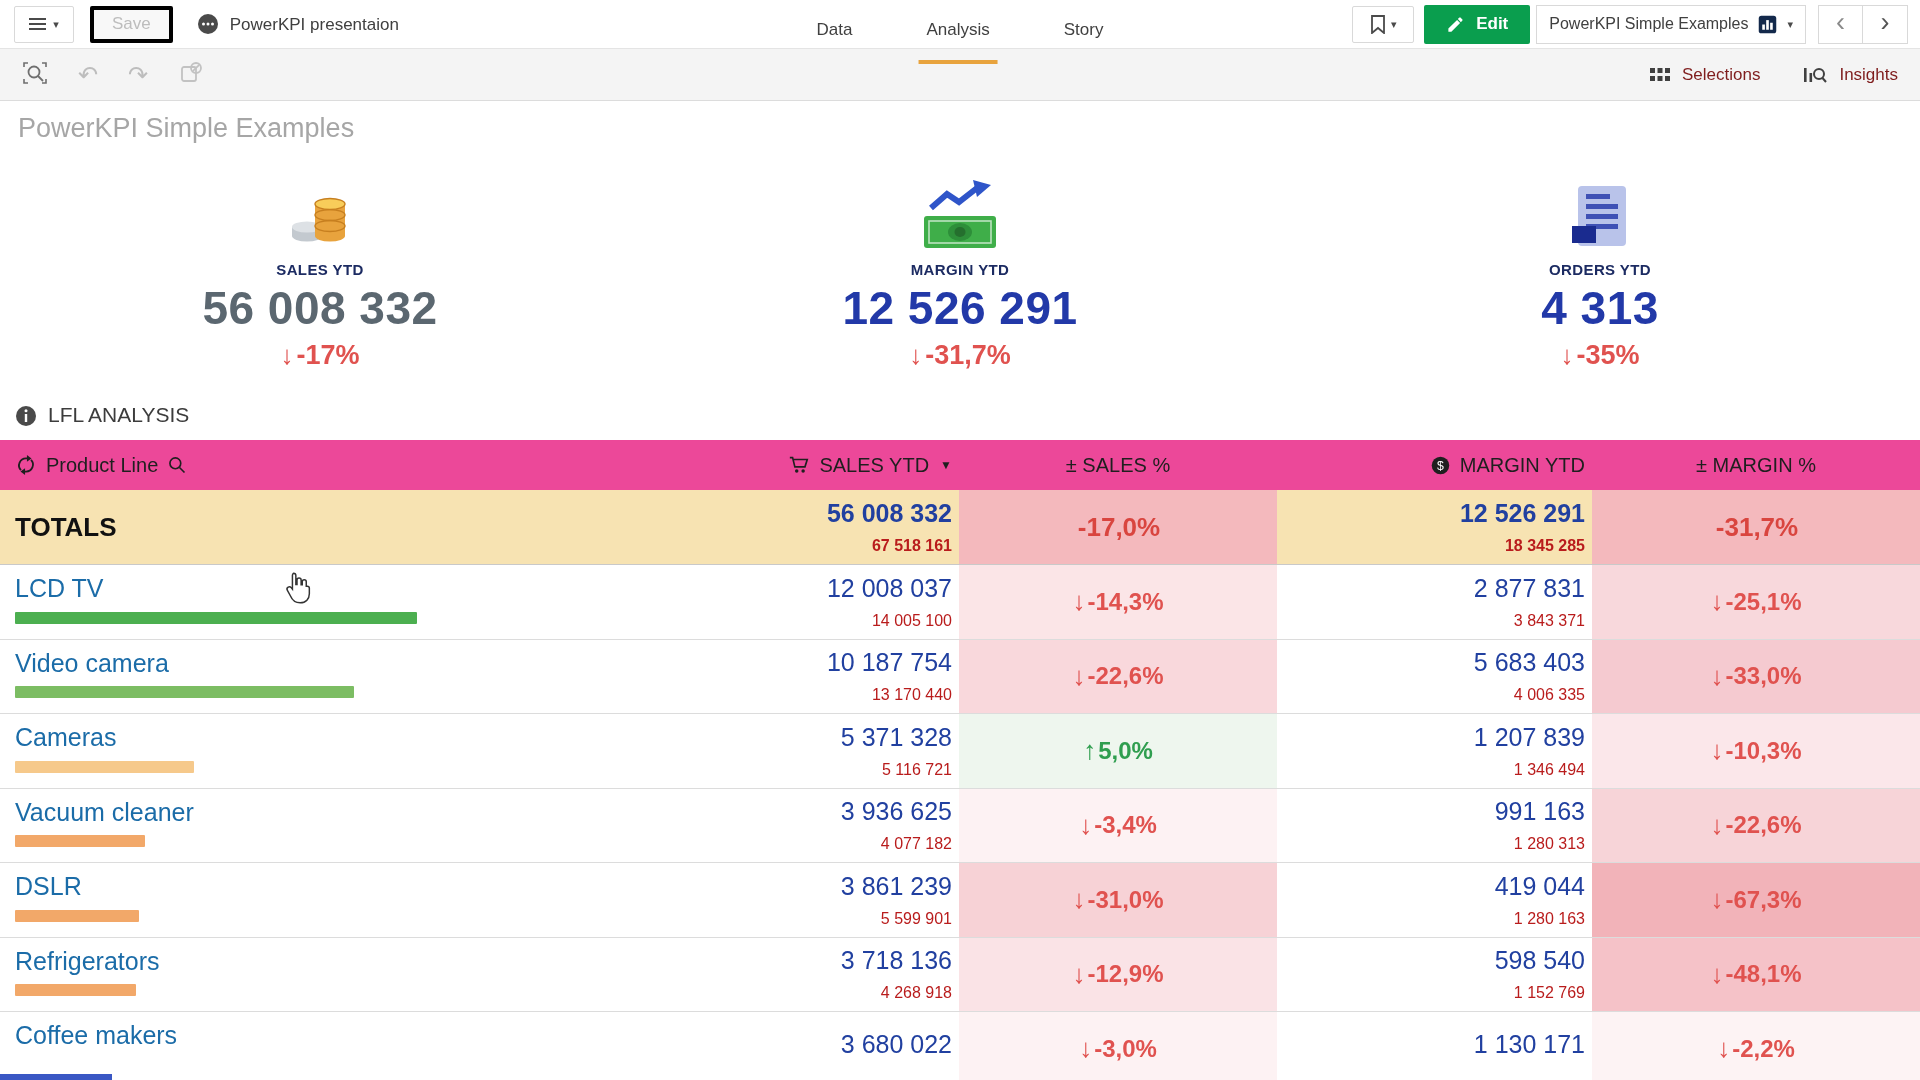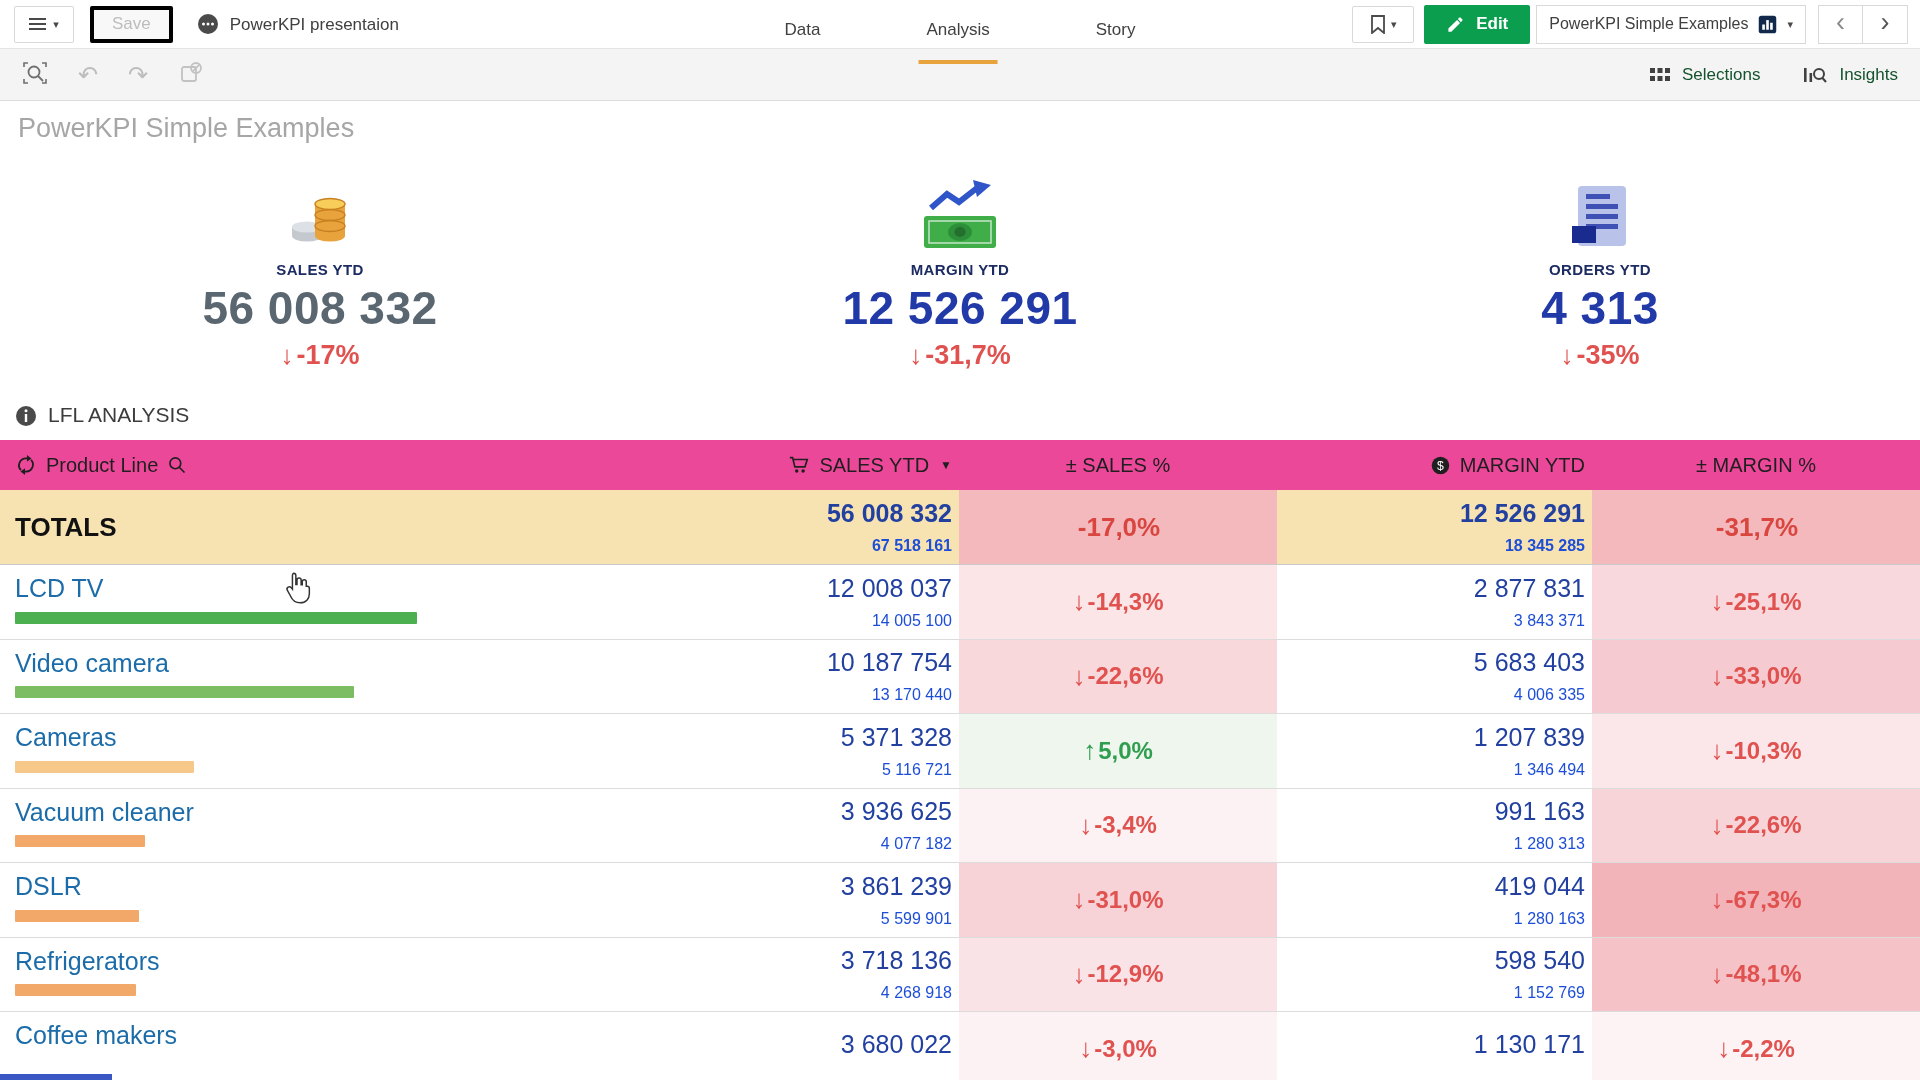--- a/index.html
+++ b/index.html
@@ -12,21 +12,21 @@
   .btn{border:1px solid #d9d9d9;background:#fff;border-radius:2px;
     display:inline-flex;align-items:center;justify-content:center;height:37px;cursor:pointer}
   .hamburger-btn{width:60px;gap:7px}
   .hamb{display:flex;flex-direction:column;gap:3px}
   .hamb i{width:17px;height:2px;background:#4a4a4a;display:block}
   .caret{font-size:11px;color:#4a4a4a;line-height:1}
   .save-btn{height:37px;padding:0 18px;margin-left:16px;color:#bdbdbd;background:#f8f8f8;
     border:4px solid #000000;border-radius:2px;font-size:17px}
   .app-group{display:flex;align-items:flex-end;gap:11px;margin-left:24px}
   .app-title{font-size:17px;color:#404040}
-  .tabs{position:absolute;left:50%;transform:translateX(-50%);top:0;height:64px;display:flex;gap:90px}
+  .tabs{position:absolute;left:50%;transform:translateX(-50%);top:0;height:64px;display:flex;gap:58px}
   .tab{height:100%;display:flex;align-items:center;font-size:17px;color:#404040;
     border-bottom:4px solid transparent;padding:0 8px;cursor:pointer}
   .tab.active{border-bottom-color:#e8a33d}
   .topbar-right{margin-left:auto;display:flex;align-items:center;gap:10px}
   .bookmark-btn{width:62px;gap:5px}
   .edit-btn{height:39px;background:#0a9e4e;color:#fff;display:inline-flex;align-items:center;
     gap:11px;padding:0 22px;font-size:17px;font-weight:bold;border-radius:2px;cursor:pointer}
   .sheet-btn{height:39px;border:1px solid #d9d9d9;display:inline-flex;align-items:center;gap:9px;
     padding:0 12px;font-size:16px;color:#404040;background:#fff;margin-left:-4px;cursor:pointer}
   .nav-group{display:flex;margin-left:2px}
@@ -35,21 +35,21 @@
   .nav-btn + .nav-btn{border-left:none}
   .chev{font-size:27px;line-height:1;color:#555;margin-top:-3px}
   .chev.dim{color:#8a8a8a}
 
   
   .toolbar{height:52px;background:#f4f4f4;border-bottom:1px solid #dcdcdc;
     display:flex;align-items:center;padding:0 22px}
   .tool-icons{display:flex;gap:30px;align-items:center}
   .glyph{font-size:24px;line-height:1}.dim2{color:#bdbdbd}
   .toolbar-right{margin-left:auto;display:flex;align-items:center;gap:42px}
-  .tool-item{display:flex;align-items:center;gap:11px;font-size:17px;color:#14532d;cursor:pointer}
+  .tool-item{display:flex;align-items:center;gap:11px;font-size:17px;color:#7f1d1d;cursor:pointer}
 
   
   .page-title{font-size:27px;color:#a6a6a6;padding:12px 0 0 18px;font-weight:400}
   .kpi-row{display:flex;margin-top:34px}
   .kpi{flex:1;display:flex;flex-direction:column;align-items:center;cursor:pointer}
   .kpi-icon{height:74px;display:flex;align-items:flex-end}
   .kpi-label{font-size:15px;font-weight:bold;color:#1c2b62;margin-top:9px;letter-spacing:.4px}
   .kpi-value{font-size:46px;font-weight:bold;margin-top:3px;letter-spacing:.5px}
   .kpi-change{font-size:27px;font-weight:bold;margin-top:5px;display:flex;align-items:center;gap:3px}
   .section-head{display:flex;align-items:flex-end;gap:11px;margin:32px 12px 13px 15px}
@@ -70,21 +70,21 @@
   .t-totals .prev{font-size:16px;font-weight:bold;color:#1f1f1f;margin-top:3px}
   .t-totals .c-pct{font-size:26px}
 
   .t-row{height:74.5px;border-bottom:1px solid #dcdcdc;background:#fff}
   .c-product{padding:10px 0 0 15px;display:flex;flex-direction:column;justify-content:flex-start;
     align-items:flex-start;gap:9px}
   .pname{font-size:25px;color:#1b6ca8;cursor:pointer;line-height:1.1}
   .pbar{height:12px;display:block;border-radius:1px}
   .c-num{display:flex;flex-direction:column;justify-content:center;align-items:flex-end;padding-right:7px;cursor:pointer}
   .c-num .main{font-size:25px;color:#2140a0}
-  .c-num .prev{font-size:16px;color:#1d4ed8;margin-top:9px}
+  .c-num .prev{font-size:16px;color:#b91c1c;margin-top:9px}
   .c-pct{display:flex;align-items:center;justify-content:center;font-size:24px;font-weight:bold;gap:2px;cursor:pointer}
   .arr{font-size:26px;font-weight:bold}
 
   .hscroll{position:absolute;left:0;bottom:0;width:112px;height:6px;background:#3a57c4;z-index:40}
   .cursor{position:absolute;left:283px;top:572px;z-index:50;pointer-events:none}
 </style>
 </head>
 <body>
 
 <div class="topbar">

